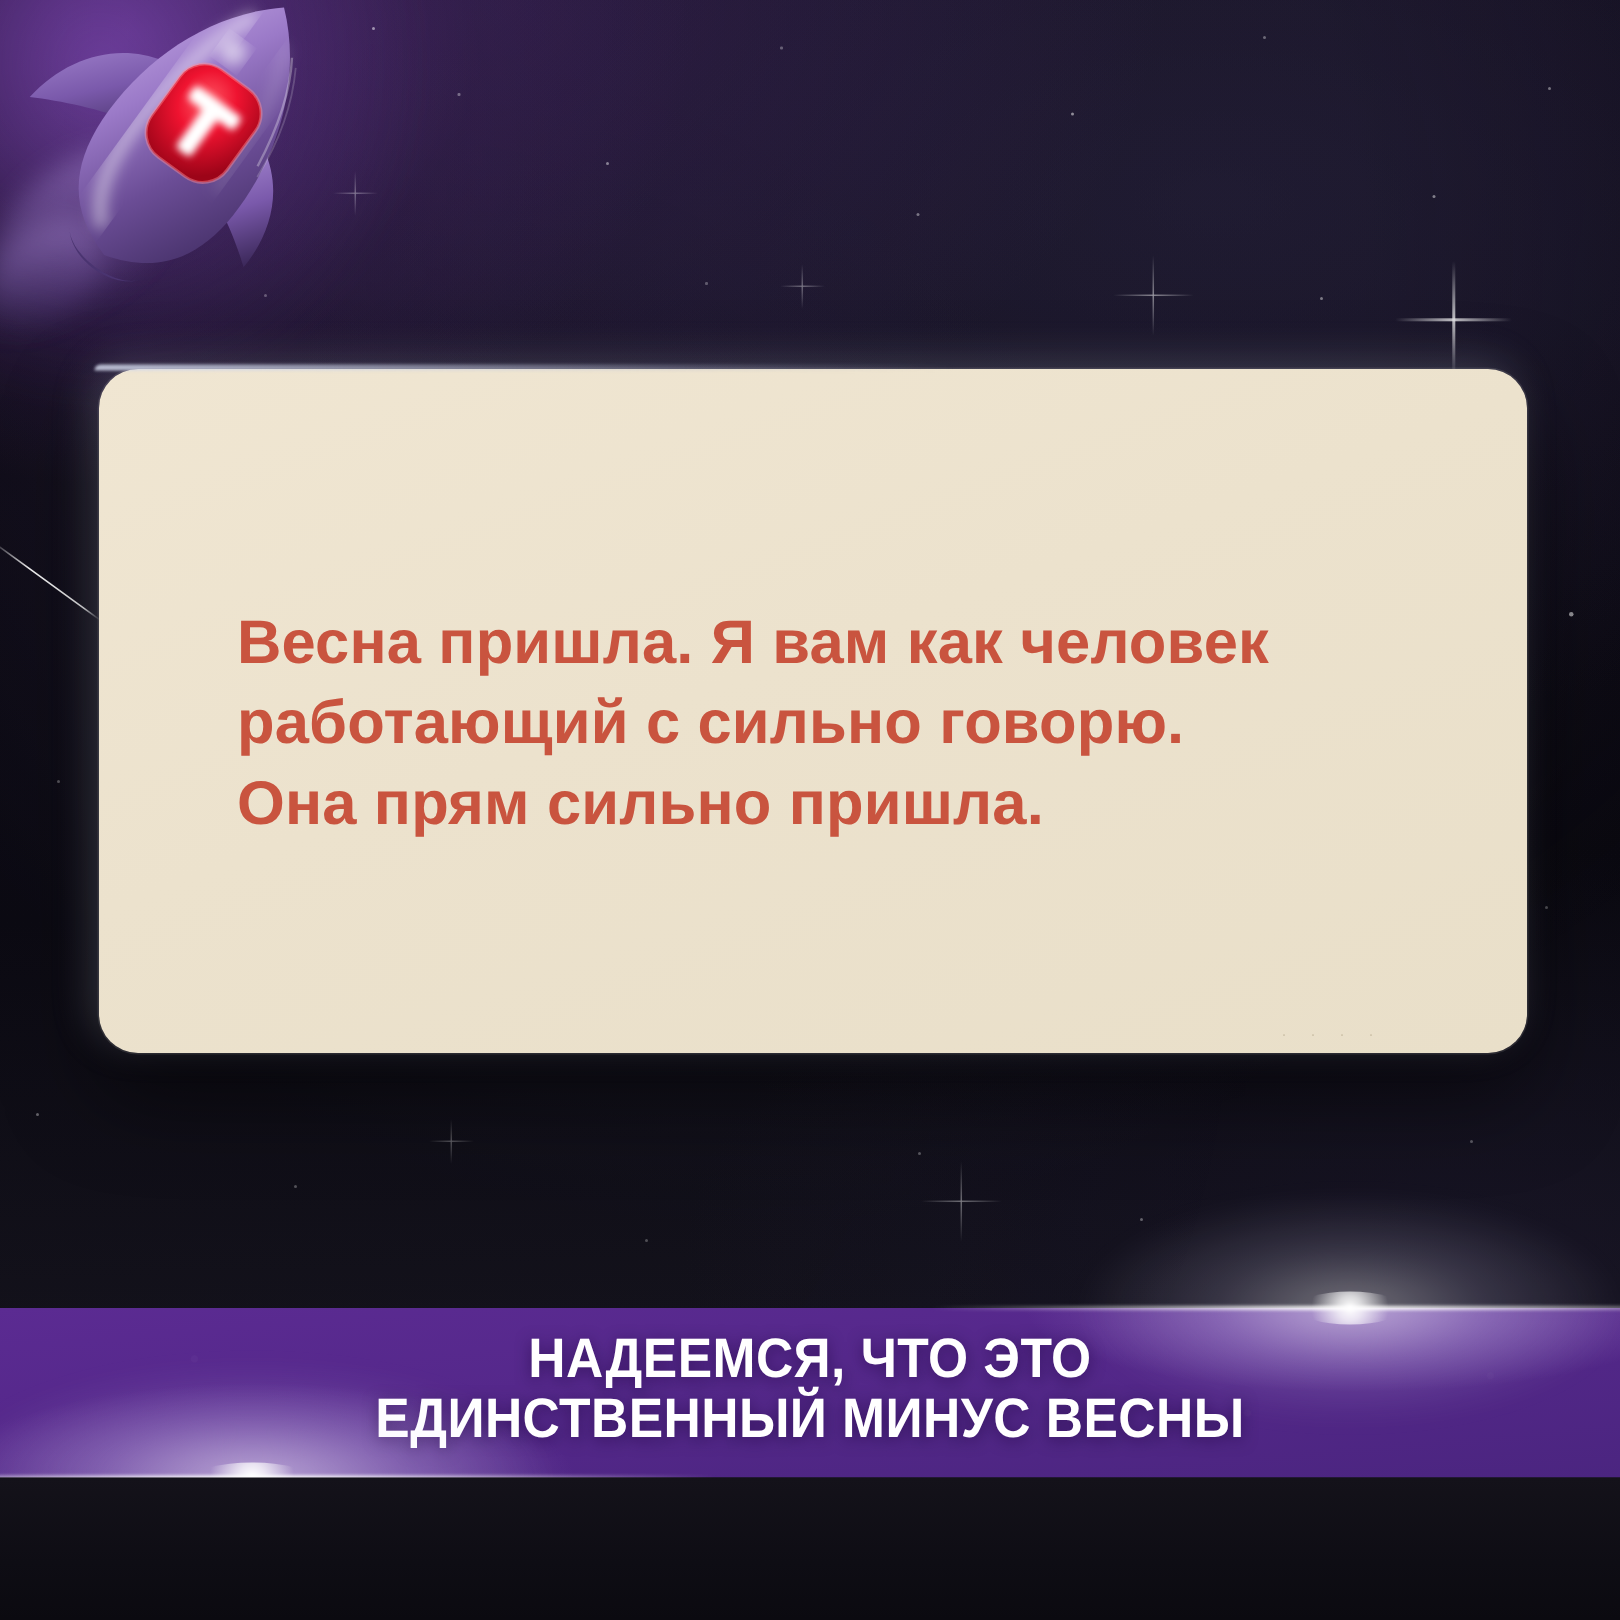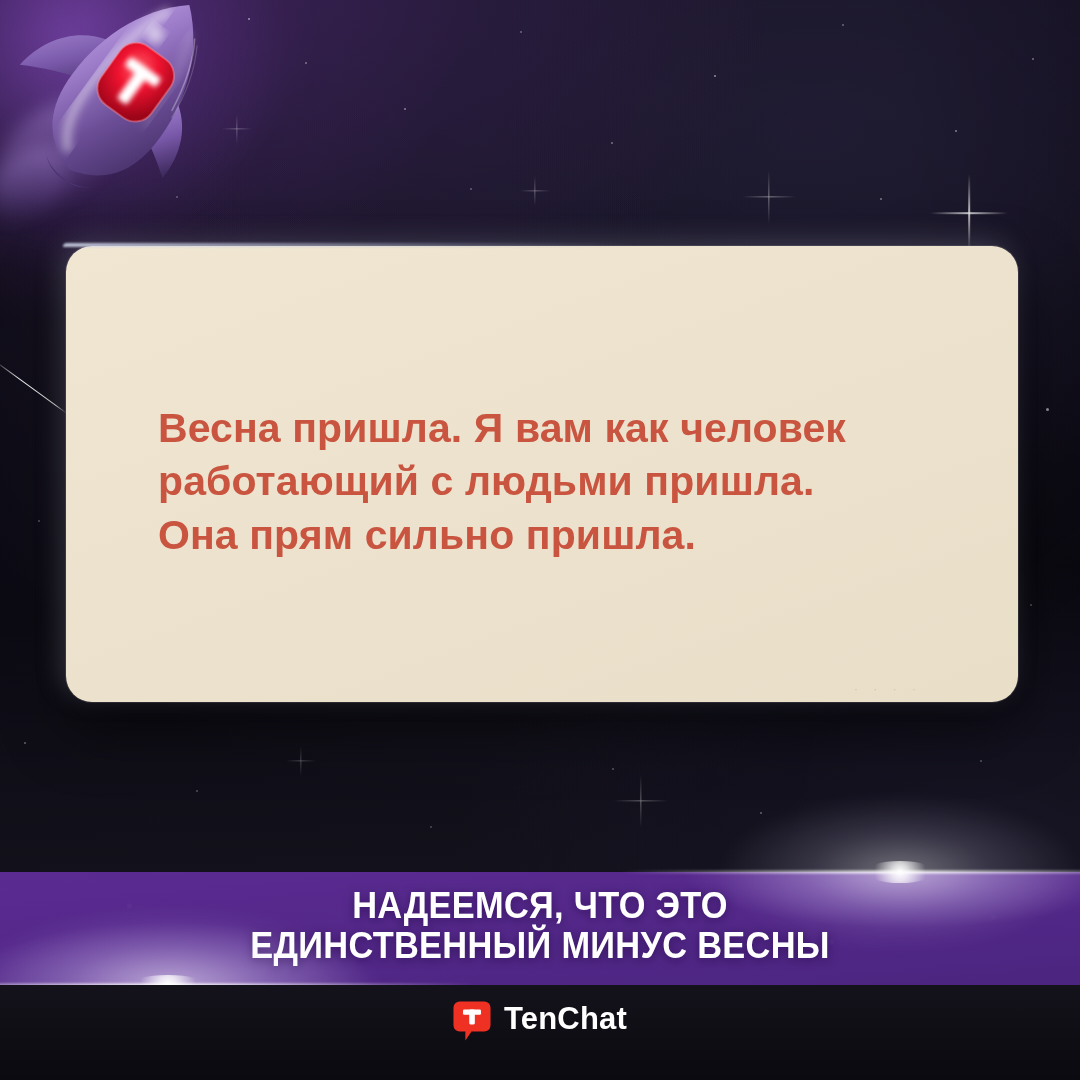--- a/index.html
+++ b/index.html
@@ -361,21 +361,21 @@
           </g>
         </g>
 
         <circle cx="152" cy="64" r="9" fill="rgba(255,255,255,.55)" filter="url(#softBlur)"></circle>
       </g>
     </svg>
   </div>
 
   <div class="quote-card">
     <div class="quote-text">Весна пришла. Я вам как человек
-работающий с людьми пришла.
+работающий с сильно говорю.
 Она прям сильно пришла.</div>
     <div class="card-watermark">· · · ·</div>
   </div>
 
   <div class="banner">
     <div class="banner-noise"></div>
     <div class="banner-text">НАДЕЕМСЯ, ЧТО ЭТО
 ЕДИНСТВЕННЫЙ МИНУС ВЕСНЫ</div>
   </div>
 
@@ -384,24 +384,14 @@
       <div class="streak"></div>
       <div class="core"></div>
   </div>
   <div class="flare flare-bottom-left">
     <div class="halo"></div>
       <div class="streak"></div>
       <div class="core"></div>
   </div>
 
   <div class="footer"></div>
-  <div class="brand">
-    <div class="brand-mark">
-      <svg viewBox="0 0 40 44" width="38" height="42">
-        <path d="M7 1.5 H33 A6.5 6.5 0 0 1 39.5 8 V26.5 A6.5 6.5 0 0 1 33 33 H19.5 L13 42.5 V33 H7 A6.5 6.5 0 0 1 0.5 26.5 V8 A6.5 6.5 0 0 1 7 1.5 Z" fill="#ef3124"></path>
-        <rect x="10.5" y="10" width="19" height="5.4" rx="1.4" fill="#ffffff"></rect>
-        <rect x="17.1" y="10" width="5.9" height="15.6" rx="1.4" fill="#ffffff"></rect>
-      </svg>
-    </div>
-    <div class="brand-name">TenChat</div>
-  </div>
 
 </div>
 
 </body></html>

